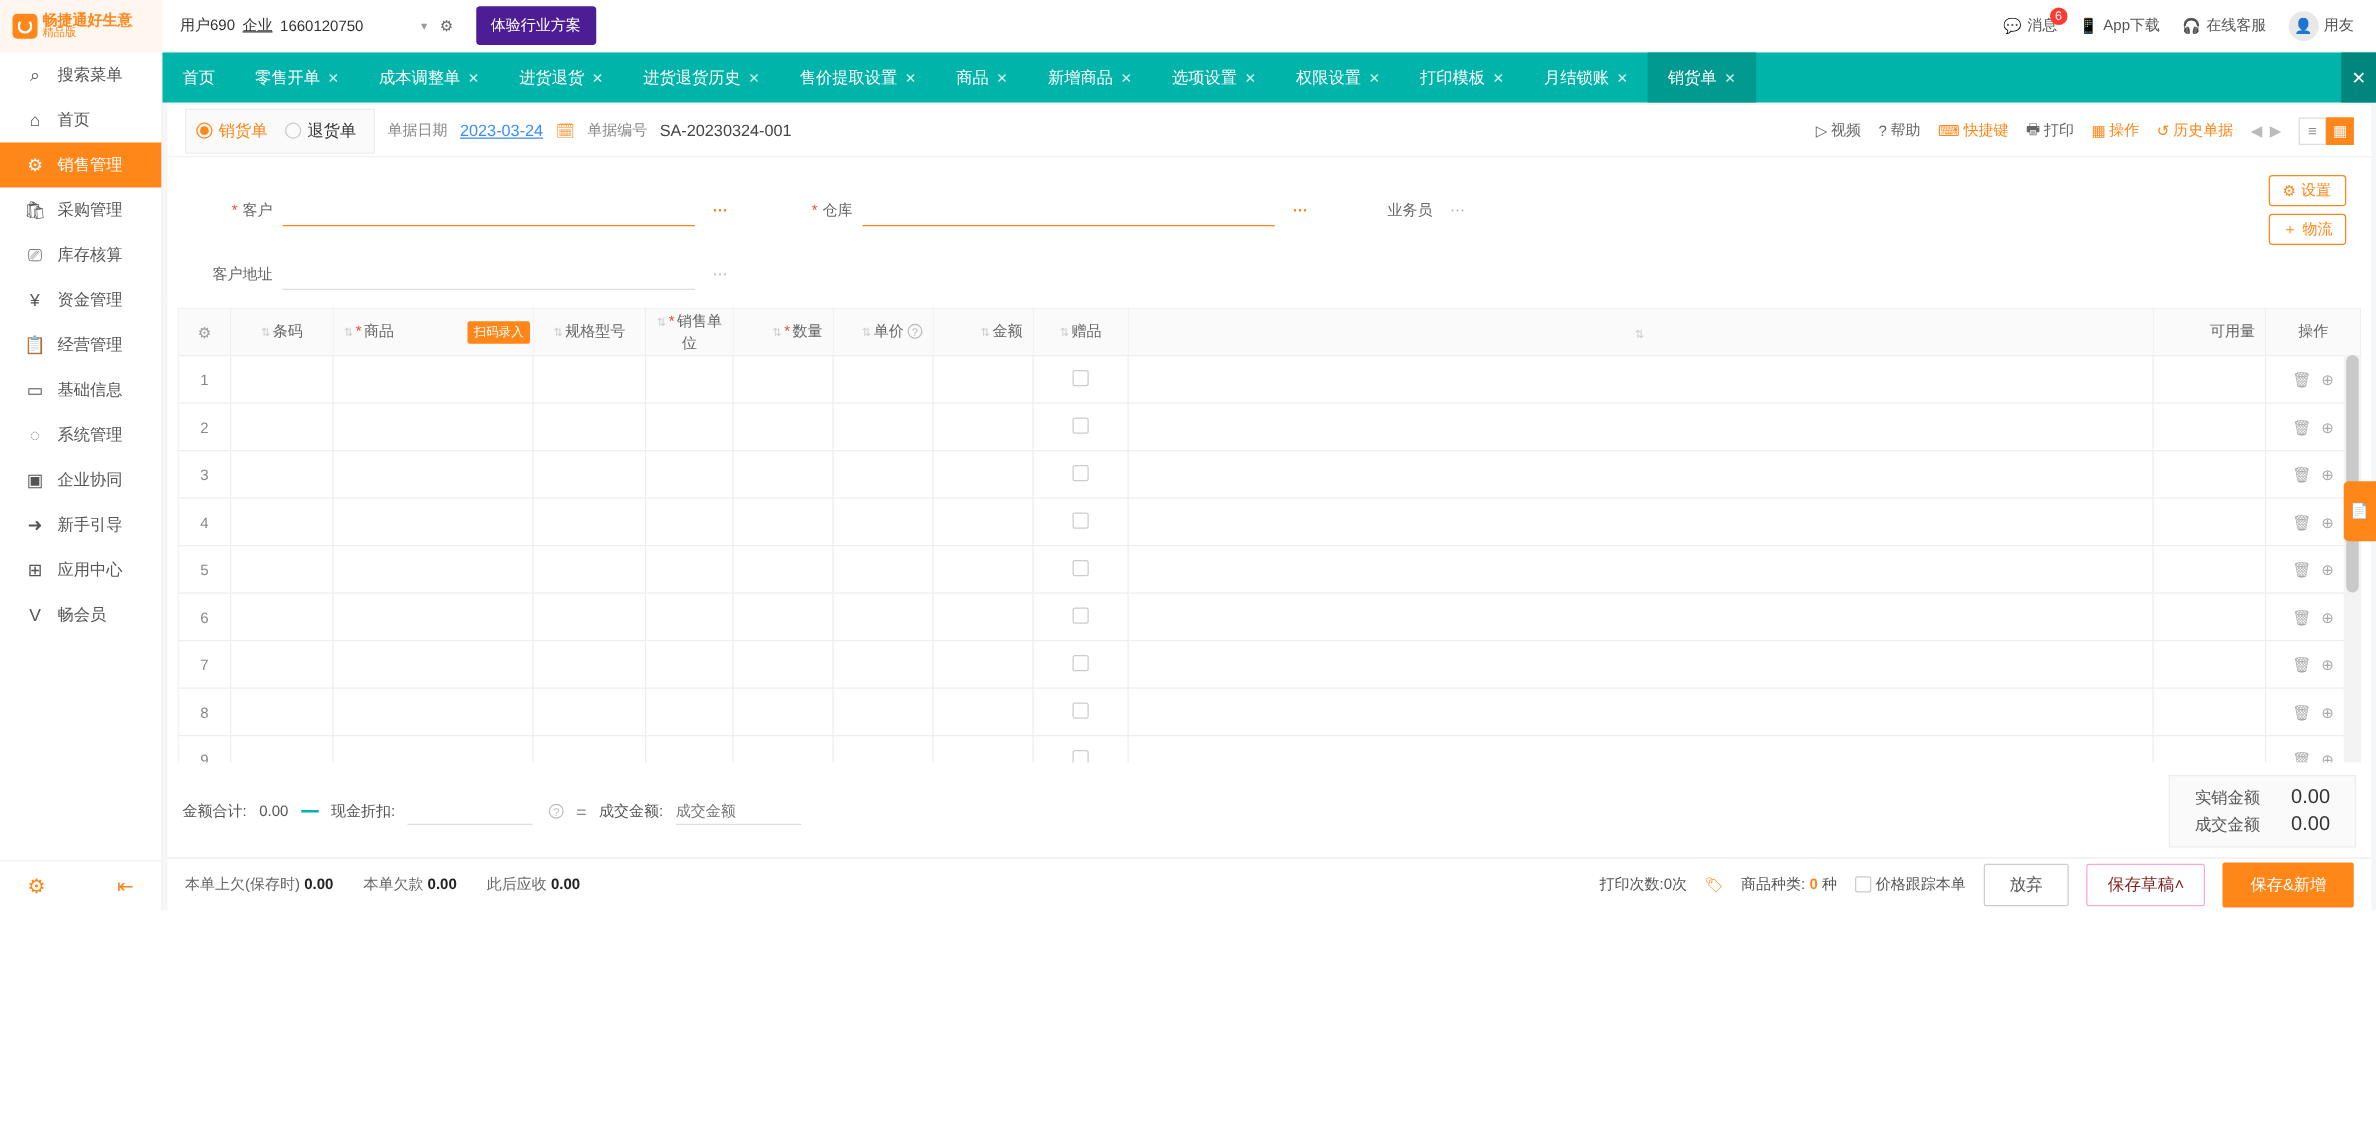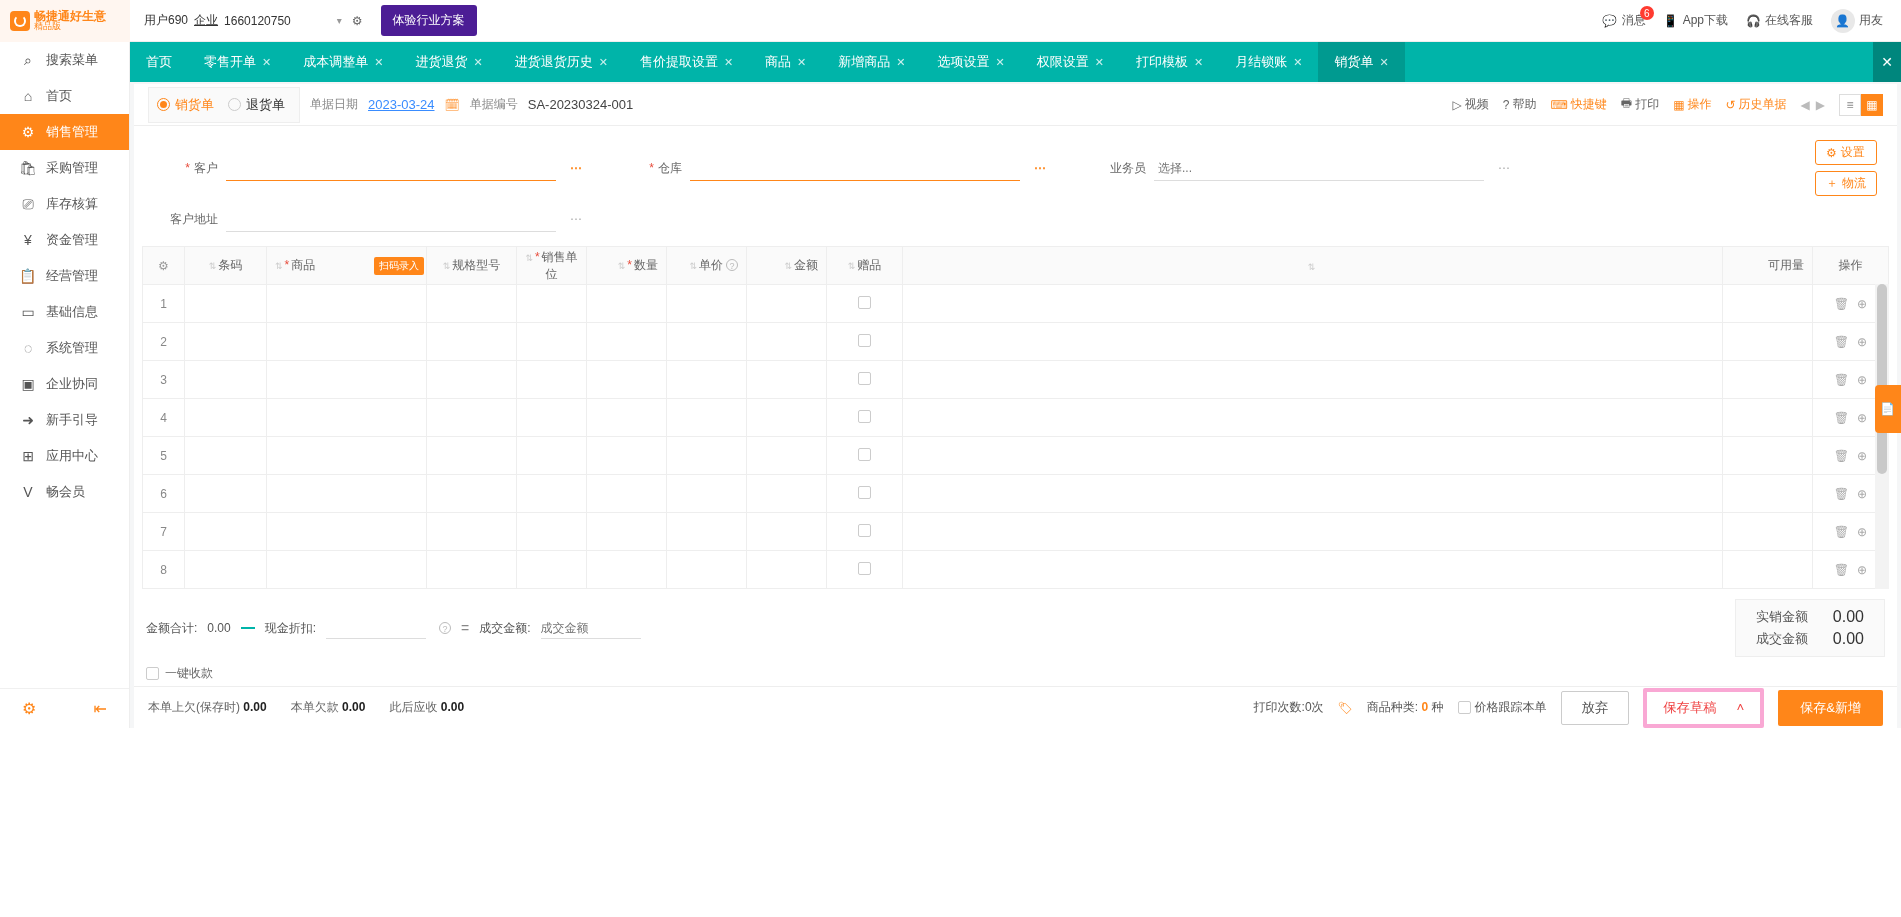--- a/index.html
+++ b/index.html
@@ -118,21 +118,21 @@
 .deal-box .v { font-size: 16px; color: #333; }
 .chk-row { display: flex; align-items: center; gap: 6px; padding: 4px 4px 0 4px; color: #666; }
 
 
 .footer-bar { height: 42px; background: #fff; border-top: 1px solid #eee; display: flex; align-items: center; padding: 0 14px; gap: 24px; font-size: 12px; color: #555; margin: 0 4px; }
 .footer-bar .lbl { color: #666; }
 .footer-bar .val { font-weight: bold; color: #222; }
 .footer-right { margin-left: auto; display: flex; align-items: center; gap: 14px; }
 .cnt-o { color: #ff8619; font-weight: bold; }
 .btn-plain { border: 1px solid #ccc; background: #fff; padding: 7px 20px; border-radius: 2px; cursor: pointer; color: #555; }
-.btn-outline { border: 4px solid #f9a8d4; color: #ef4444; background: #fff; padding: 7px 16px; border-radius: 2px; cursor: pointer; display: flex; align-items: center; gap: 20px; }
+.btn-outline { border: 1px solid #f9a8d4; color: #7f1d1d; background: #fff; padding: 7px 16px; border-radius: 2px; cursor: pointer; display: flex; align-items: center; gap: 0; }
 .btn-primary { background: #ff8619; color: #fff; border: none; padding: 9px 22px; border-radius: 2px; cursor: pointer; font-size: 13px; }
 
 
 .float-tab { position: absolute; right: 0; top: 50%; width: 26px; height: 48px; background: #ff8619; border-radius: 4px 0 0 4px; display: flex; align-items: center; justify-content: center; color: #fff; cursor: pointer; }
 .rel { position: relative; }
 </style>
 </head>
 <body>
 
 <div class="app rel">
@@ -353,21 +353,20 @@
             <input class="f-input req-line" style="">
             <span class="more-dots">⋯</span>
           </div>
           <div class="f-field">
             <span class="f-label req">仓库</span>
             <input class="f-input req-line" style="">
             <span class="more-dots">⋯</span>
           </div>
           <div class="f-field">
             <span class="f-label">业务员</span>
-            <input class="f-input" placeholder="选择..." style="">
             <span class="gray-dots">⋯</span>
           </div>
           <div class="side-actions">
             <button class="mini-btn">
                 <span>⚙</span>
                 <span>设置</span>
               </button>
             <button class="mini-btn">
                 <span>＋</span>
                 <span>物流</span>
@@ -612,24 +611,20 @@
             <div class="r">
                 <span>实销金额</span>
                 <span class="v">0.00</span>
               </div>
             <div class="r">
                 <span>成交金额</span>
                 <span class="v">0.00</span>
               </div>
           </div>
         </div>
-        <div class="chk-row">
-          <span class="chk"></span>
-          <span>一键收款</span>
-        </div>
       </div>
 
       <div class="footer-bar">
         <span><span class="lbl">本单上欠(保存时)</span>&nbsp;<span class="val">0.00</span></span>
         <span><span class="lbl">本单欠款</span>&nbsp;<span class="val">0.00</span></span>
         <span><span class="lbl">此后应收</span>&nbsp;<span class="val">0.00</span></span>
         <div class="footer-right">
           <span><span>打印次数:</span><span>0次</span></span>
           <span style="color:#ff8619;">🏷</span>
           <span><span>商品种类:</span> <span class="cnt-o">0</span> <span>种</span></span>

